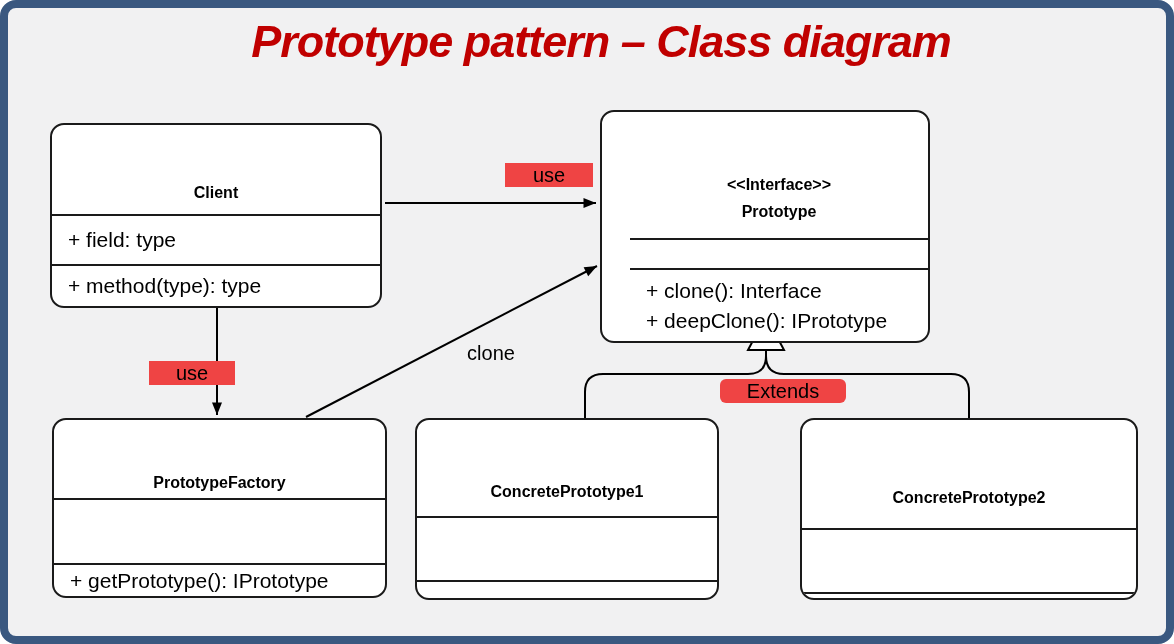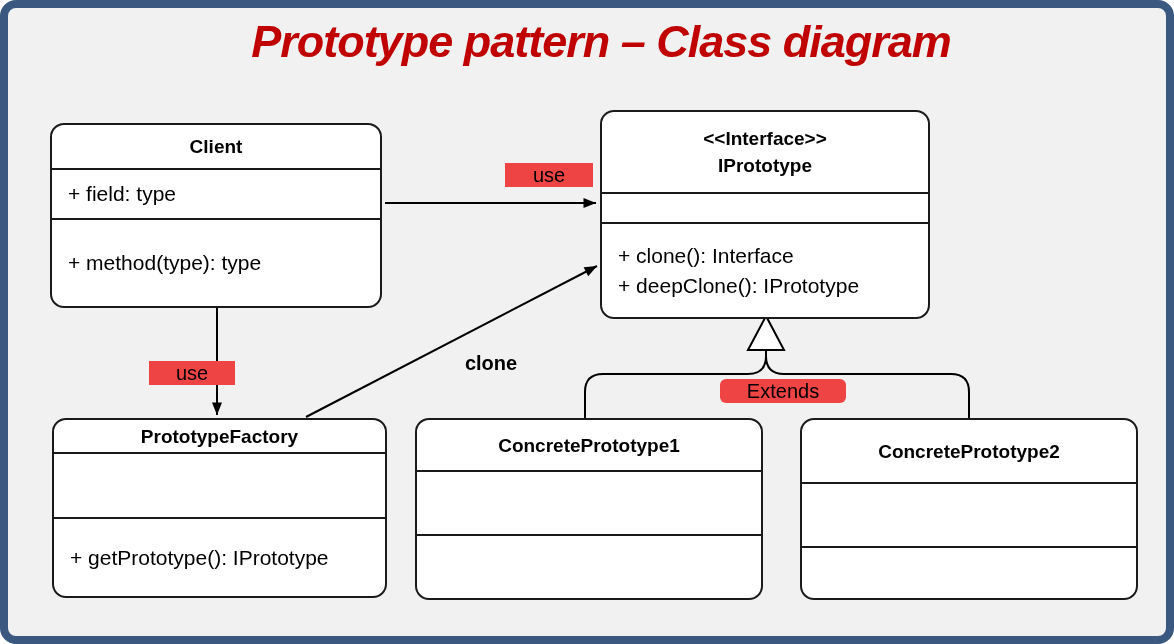--- a/index.html
+++ b/index.html
@@ -48,56 +48,57 @@
   .sec {
     box-sizing:border-box;
     display:flex; flex-direction:column; justify-content:center;
     font-size:21px; color:#000;
     padding-left:16px;
     line-height:30px;
   }
   .sec.head {
     padding-left:0;
     align-items:center;
-    font-weight:bold; font-size:19px;
+    font-weight:bold; font-size:16px;
     line-height:27px;
+    margin-top:46px;
   }
   .sec + .sec { border-top:2px solid #1A1A1A; }
   .sec.grow { flex:1; }
 
   #box-client            { left:50px;  top:123px; width:332px; height:185px; }
   #box-client .head      { height:43px; }
   #box-client .fields    { height:50px; }
 
-  #box-iprototype        { left:600px; top:110px; width:330px; height:209px; }
+  #box-iprototype        { left:600px; top:110px; width:330px; height:233px;padding-left:28px; }
   #box-iprototype .head  { height:80px; }
   #box-iprototype .fields{ height:30px; }
 
   #box-factory           { left:52px;  top:418px; width:335px; height:180px; }
   #box-factory .head     { height:32px; }
   #box-factory .fields   { height:65px; }
 
-  #box-cp1               { left:415px; top:418px; width:348px; height:182px; }
+  #box-cp1               { left:415px; top:418px; width:304px; height:182px; }
   #box-cp1 .head         { height:50px; }
   #box-cp1 .fields       { height:64px; }
 
   #box-cp2               { left:800px; top:418px; width:338px; height:182px; }
   #box-cp2 .head         { height:62px; }
   #box-cp2 .fields       { height:64px; }
 
   .rel-label {
     position:absolute;
     font-size:20px; line-height:22px; color:#000;
     text-align:center;
     z-index:20;
   }
   .rel-label.boxed { background:#ef4444; padding:1px 20px; }
   #lbl-use-1    { left:505px; top:163px; width:48px; }
   #lbl-use-2    { left:149px; top:361px; width:46px; }
-  #lbl-clone    { left:456px; top:352px; width:70px; font-weight:bold; }
+  #lbl-clone    { left:456px; top:342px; width:70px; font-weight:normal; }
   #lbl-extends  { left:720px; top:379px; width:86px;border-radius:6px; }
 </style>
 </head>
 <body>
 
 <div class="canvas"></div>
 
 <h1 class="diagram-title">Prototype pattern – Class diagram</h1>
 
 <svg class="overlay" viewBox="0 0 1174 644" xmlns="http://www.w3.org/2000/svg">
@@ -124,21 +125,21 @@
     <div>+ field: type</div>
   </div>
   <div class="sec methods grow">
     <div>+ method(type): type</div>
   </div>
 </div>
 
 <div class="uml-box" id="box-iprototype">
   <div class="sec head">
     <div>&lt;&lt;Interface&gt;&gt;</div>
-    <div>IPrototype</div>
+    <div>Prototype</div>
   </div>
   <div class="sec fields"></div>
   <div class="sec methods grow">
     <div>+ clone(): Interface</div>
     <div>+ deepClone(): IPrototype</div>
   </div>
 </div>
 
 <div class="uml-box" id="box-factory">
   <div class="sec head">PrototypeFactory</div>

